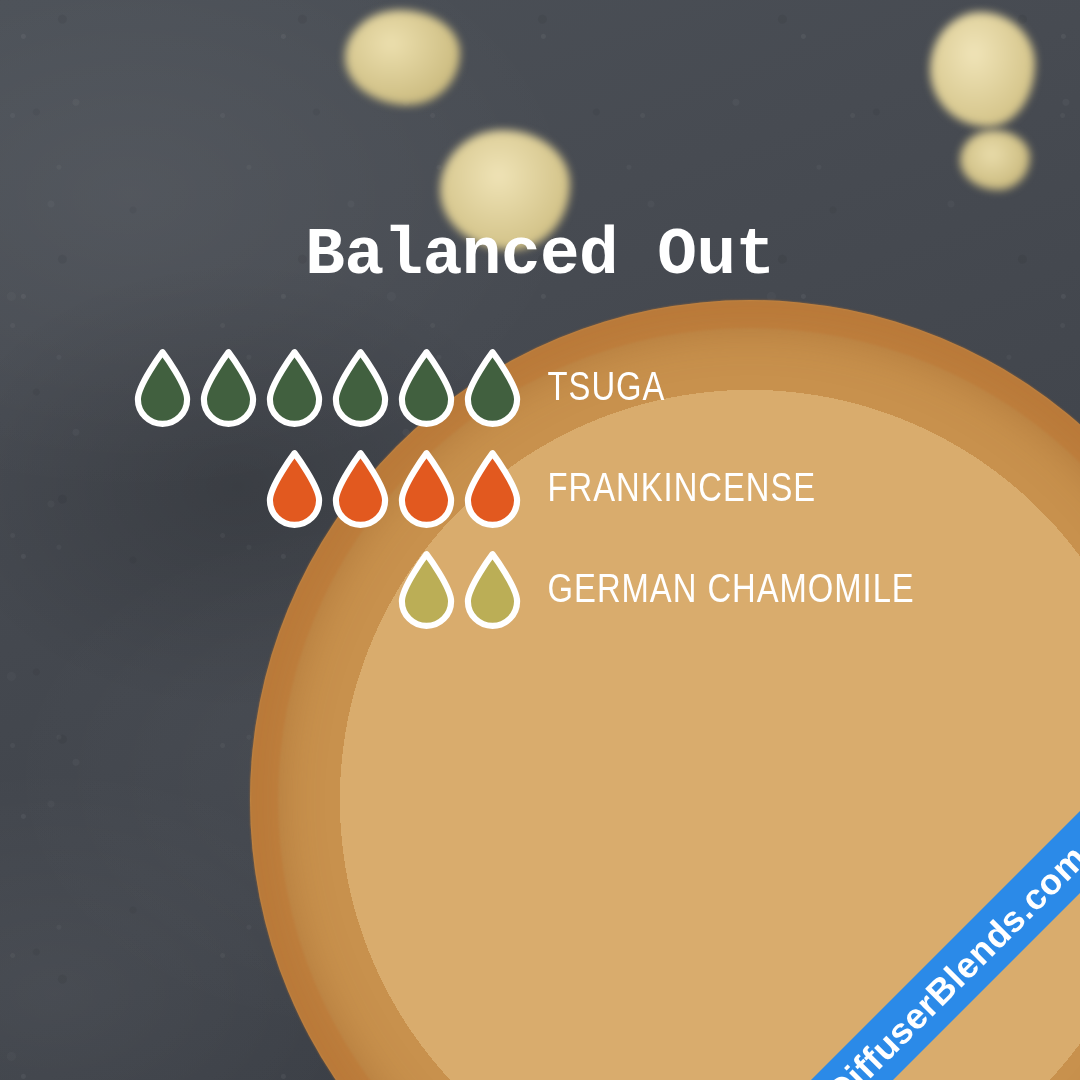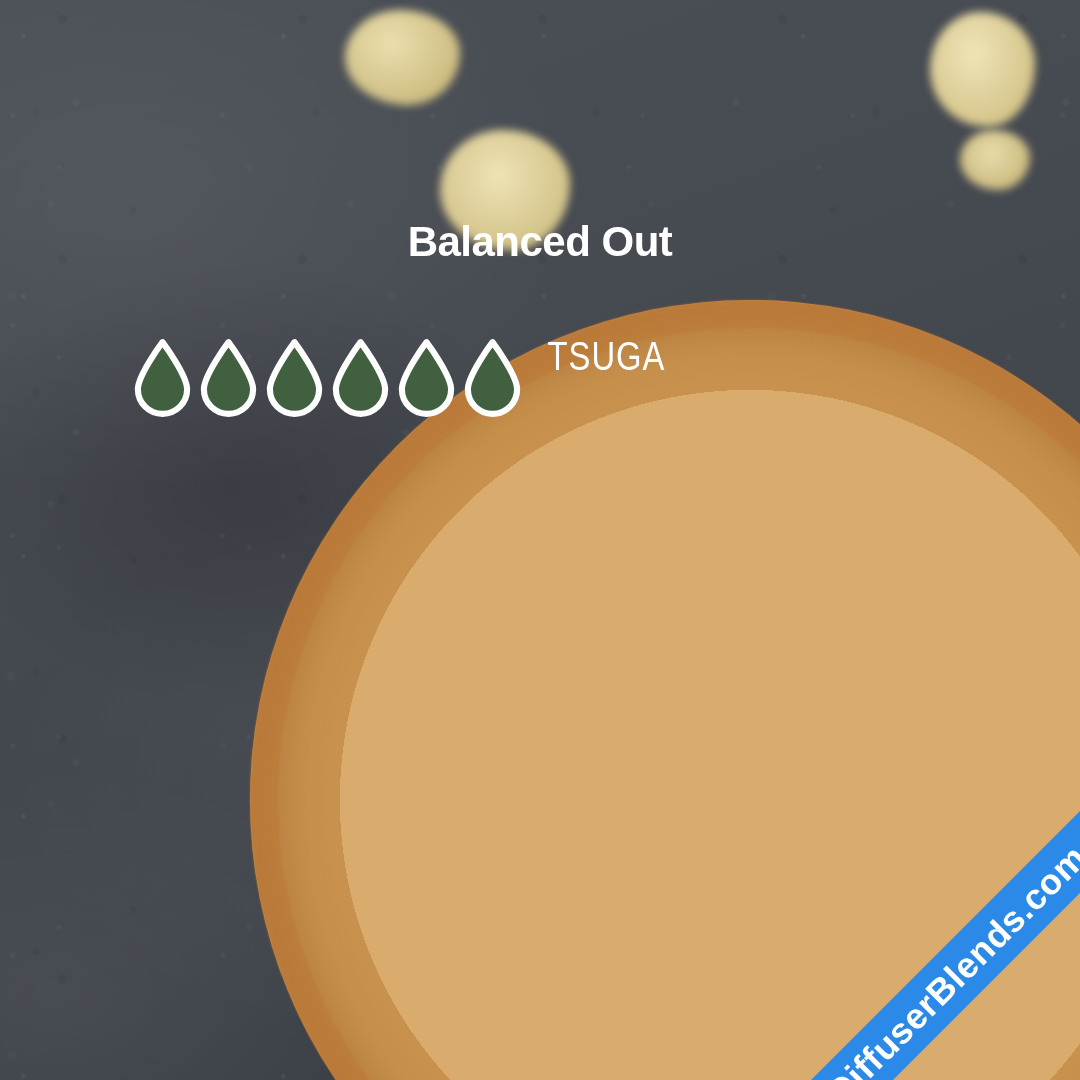--- a/index.html
+++ b/index.html
@@ -107,34 +107,34 @@
   .nug.n4 { left:960px; top:130px; width:70px;  height:60px;  background:radial-gradient(ellipse at 45% 40%, #e9dcaa, #cbbb80 70%, #b5a46b); }
 
   
   .content { position:absolute; inset:0; }
 
   #title {
     position:absolute;
     top:218px; left:0; width:1080px;
     text-align:center;
     color:#ffffff;
-    font-size:42px;
+    font-size:66px;
     font-weight:bold;
     letter-spacing:-0.5px;
-    font-family:Liberation Sans, sans-serif;
+    font-family:Liberation Mono, monospace;
   }
 
   #rows {
     position:absolute;
     top:336px; left:0; width:1080px;
   }
 
   .row {
     display:flex;
-    align-items:flex-start;
+    align-items:center;
     height:101px;
   }
 
   .drops {
     display:flex;
     align-items:center;
     justify-content:flex-end;
     width:530px;
     padding-right:4px;
   }
@@ -211,20 +211,48 @@
             </svg>
             <svg class="drop" viewBox="0 0 64 80">
               <path d="M32 6 C32 6 8 38 8 52 A24 24 0 0 0 56 52 C56 38 32 6 32 6 Z" fill="#41603f" stroke="#ffffff" stroke-width="6" stroke-linejoin="round"></path>
             </svg>
             <svg class="drop" viewBox="0 0 64 80">
               <path d="M32 6 C32 6 8 38 8 52 A24 24 0 0 0 56 52 C56 38 32 6 32 6 Z" fill="#41603f" stroke="#ffffff" stroke-width="6" stroke-linejoin="round"></path>
             </svg>
           </div>
           <div class="oil-name">TSUGA</div>
         </div>
+        <div class="row">
+          <div class="drops">
+            <svg class="drop" viewBox="0 0 64 80">
+              <path d="M32 6 C32 6 8 38 8 52 A24 24 0 0 0 56 52 C56 38 32 6 32 6 Z" fill="#e2591f" stroke="#ffffff" stroke-width="6" stroke-linejoin="round"></path>
+            </svg>
+            <svg class="drop" viewBox="0 0 64 80">
+              <path d="M32 6 C32 6 8 38 8 52 A24 24 0 0 0 56 52 C56 38 32 6 32 6 Z" fill="#e2591f" stroke="#ffffff" stroke-width="6" stroke-linejoin="round"></path>
+            </svg>
+            <svg class="drop" viewBox="0 0 64 80">
+              <path d="M32 6 C32 6 8 38 8 52 A24 24 0 0 0 56 52 C56 38 32 6 32 6 Z" fill="#e2591f" stroke="#ffffff" stroke-width="6" stroke-linejoin="round"></path>
+            </svg>
+            <svg class="drop" viewBox="0 0 64 80">
+              <path d="M32 6 C32 6 8 38 8 52 A24 24 0 0 0 56 52 C56 38 32 6 32 6 Z" fill="#e2591f" stroke="#ffffff" stroke-width="6" stroke-linejoin="round"></path>
+            </svg>
+          </div>
+          <div class="oil-name">FRANKINCENSE</div>
+        </div>
+        <div class="row">
+          <div class="drops">
+            <svg class="drop" viewBox="0 0 64 80">
+              <path d="M32 6 C32 6 8 38 8 52 A24 24 0 0 0 56 52 C56 38 32 6 32 6 Z" fill="#bbae56" stroke="#ffffff" stroke-width="6" stroke-linejoin="round"></path>
+            </svg>
+            <svg class="drop" viewBox="0 0 64 80">
+              <path d="M32 6 C32 6 8 38 8 52 A24 24 0 0 0 56 52 C56 38 32 6 32 6 Z" fill="#bbae56" stroke="#ffffff" stroke-width="6" stroke-linejoin="round"></path>
+            </svg>
+          </div>
+          <div class="oil-name">GERMAN CHAMOMILE</div>
+        </div>
       </div>
 
     <div id="ribbon">
       <span id="ribbon-text">DiffuserBlends.com</span>
     </div>
 
   </div>
 </div>
 
 </body></html>

